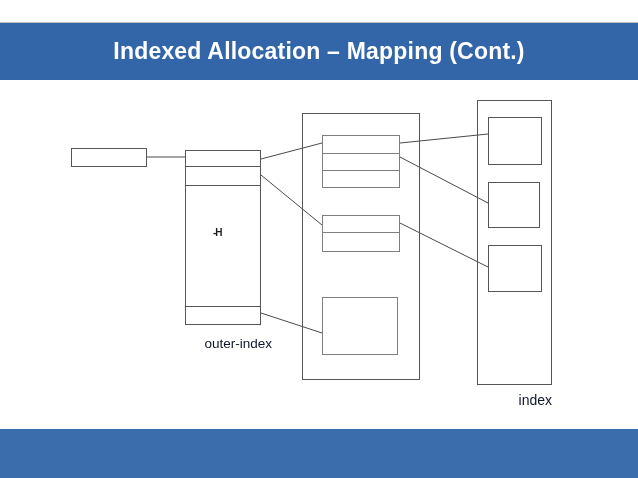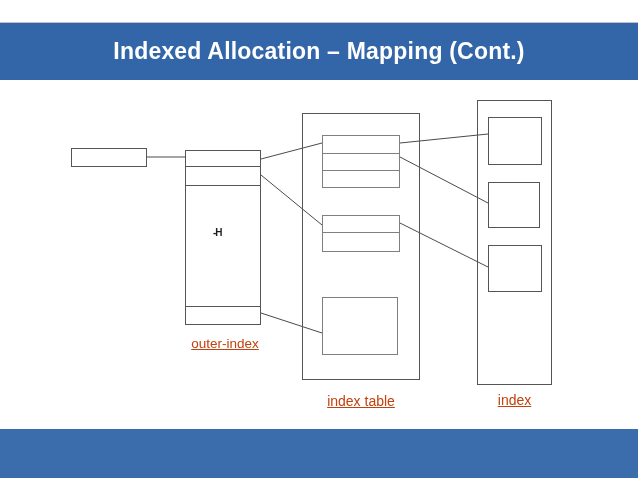--- a/index.html
+++ b/index.html
@@ -55,24 +55,23 @@
   .file-box3     { left: 488px; top: 245px; width: 54px;  height: 47px; }
 
   .inner-glyph {
     position: absolute; left: 213px; top: 227px;
     font-size: 10px; font-weight: bold; color: #1c1c1c;
     letter-spacing: -1px;
   }
 
   .diag-label {
     position: absolute;
-    color: #c2410c;
+    color: #0f172a;
     font-size: 14px;
-    text-align: center;
-    text-decoration: underline;
+    text-align: right;
   }
   .lbl-outer-index { left: 178px; top: 336px; width: 94px;  font-size: 13.5px; }
   .lbl-index-table { left: 302px; top: 393px; width: 118px; }
   .lbl-file        { left: 477px; top: 392px; width: 75px;  }
 
   
   .footer {
     position: absolute;
     left: 0; top: 429px;
     width: 638px; height: 49px;
@@ -118,21 +117,20 @@
       <div class="divider" style="top:16px"></div>
     </div>
     <div class="box gray index-bottom"></div>
 
     <div class="box file-outer"></div>
     <div class="box file-box1"></div>
     <div class="box file-box2"></div>
     <div class="box file-box3"></div>
 
     <div class="diag-label lbl-outer-index">outer-index</div>
-    <div class="diag-label lbl-index-table">index table</div>
     <div class="diag-label lbl-file">index</div>
   </div>
 
   <div class="footer">
     
     
     
 
     
 

